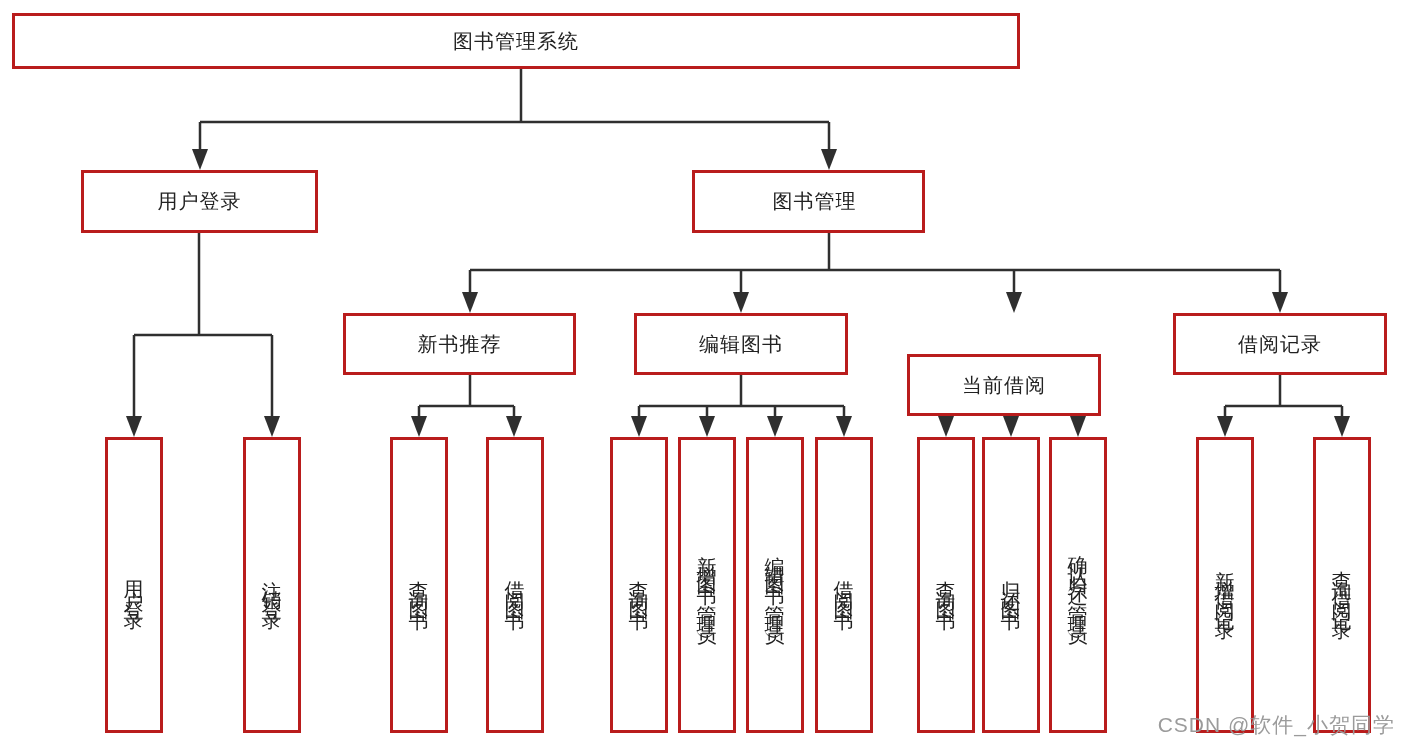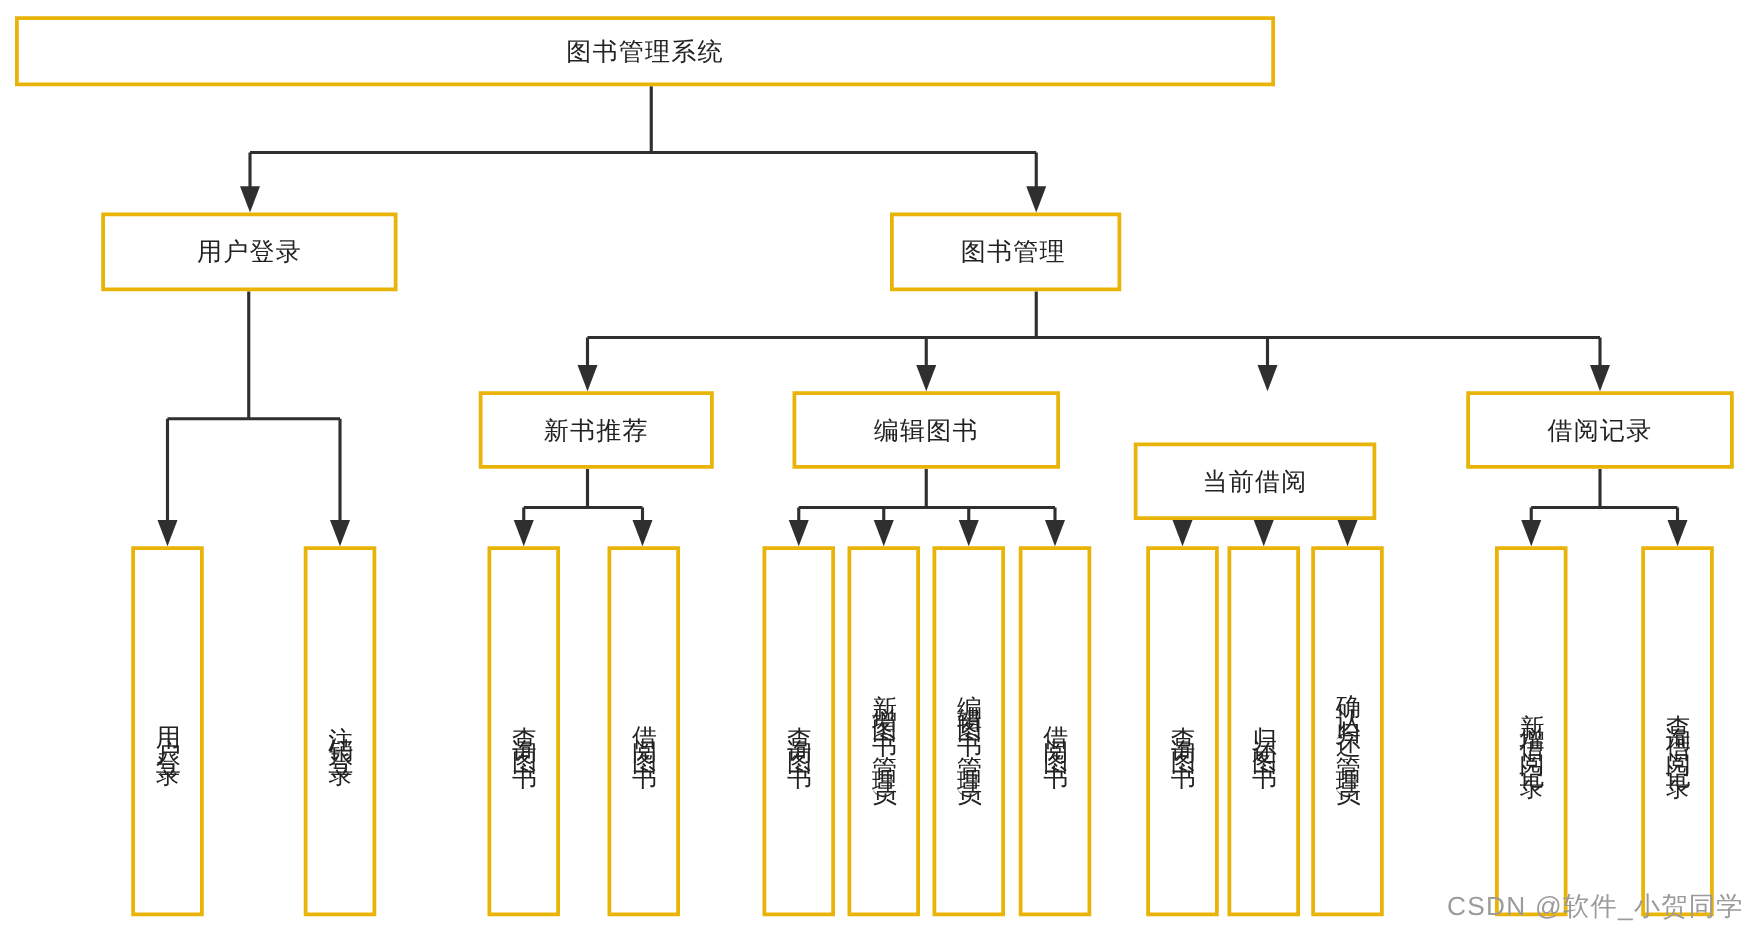--- a/index.html
+++ b/index.html
@@ -17,21 +17,21 @@
   }
   .connectors {
     position: absolute;
     left: 0;
     top: 0;
     z-index: 0;
   }
   .hbox, .vbox {
     position: absolute;
     box-sizing: border-box;
-    border: 3px solid #eab308;
+    border: 3px solid #b91c1c;
     background: #ffffff;
     color: #222222;
     display: flex;
     align-items: center;
     justify-content: center;
     z-index: 1;
   }
   .hbox {
     font-size: 20px;
     letter-spacing: 1px;
@@ -39,22 +39,22 @@
   .vbox .vtext {
     writing-mode: vertical-rl;
     text-orientation: upright;
     letter-spacing: 10px;
     font-size: 20px;
     line-height: 1;
   }
   
   .n-root    { left: 12px;   top: 13px;  width: 1008px; height: 56px; }
   .n-login   { left: 81px;   top: 170px; width: 237px;  height: 63px; }
-  .n-mgmt    { left: 712px;  top: 170px; width: 185px;  height: 63px; padding-left: 12px; }
-  .n-newrec  { left: 383px;  top: 313px; width: 188px;  height: 62px; }
+  .n-mgmt    { left: 692px;  top: 170px; width: 233px;  height: 63px; padding-left: 12px; }
+  .n-newrec  { left: 343px;  top: 313px; width: 233px;  height: 62px; }
   .n-borrow  { left: 634px;  top: 313px; width: 214px;  height: 62px; }
   .n-current { left: 907px;  top: 313px; width: 194px;  height: 62px; margin-top: 41px; }
   .n-records { left: 1173px; top: 313px; width: 214px;  height: 62px; }
   
   .vbox { top: 437px; width: 58px; height: 296px; }
   .lf-1  { left: 105px; }
   .lf-2  { left: 243px; }
   .lf-3  { left: 390px; }
   .lf-4  { left: 486px; }
   .lf-5  { left: 610px; }

